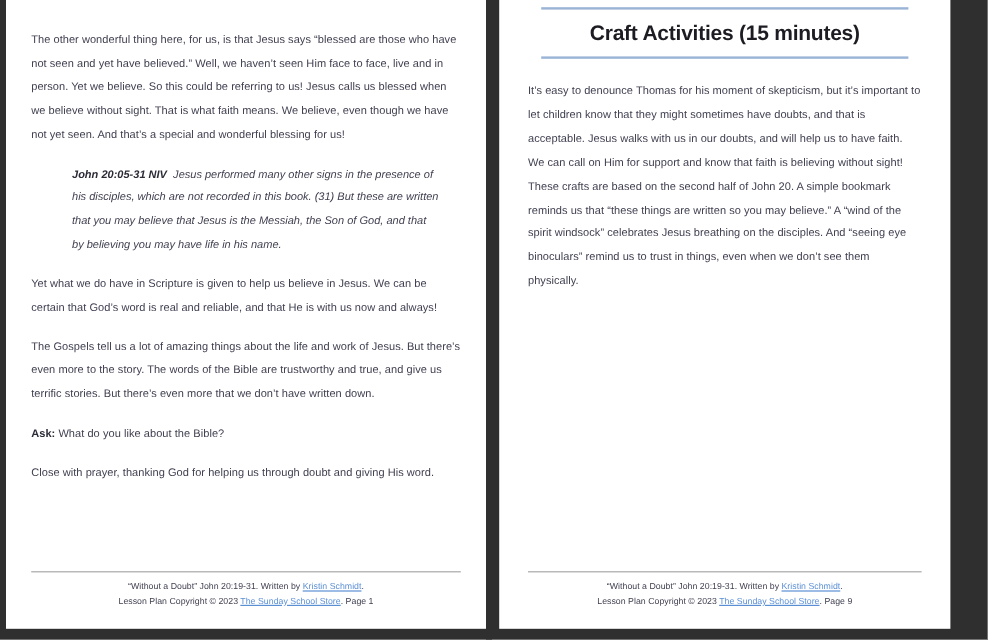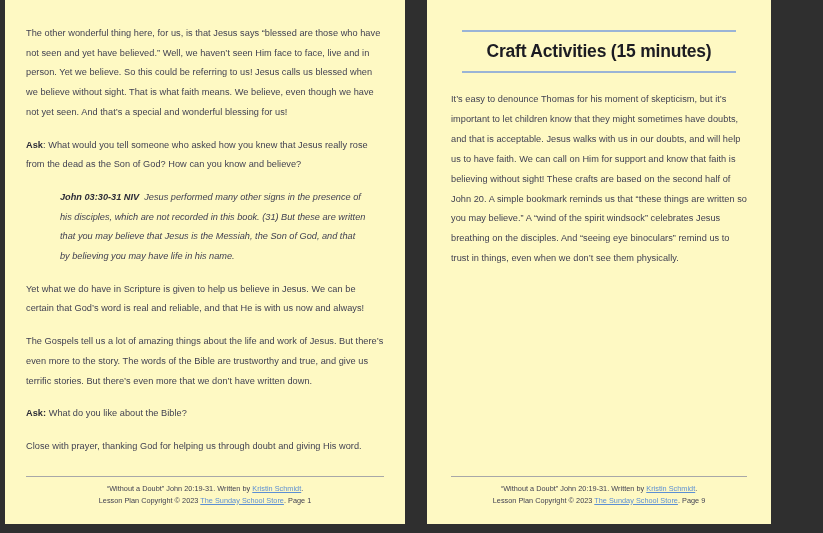--- a/index.html
+++ b/index.html
@@ -16,37 +16,37 @@
   .spread {
     position: relative;
     width: 823px;
     height: 533px;
     display: flex;
     background: #2f2f2f;
     box-sizing: border-box;
   }
   .page {
     position: relative;
-    background: #fef9c3;
+    background: #ffffff;
     box-sizing: border-box;
     overflow: hidden;
   }
   .page-left {
     width: 400px;
     height: 524px;
     margin-left: 5px;
     margin-top: 0px;
     padding: 24px 21px 0 21px;
   }
   .page-right {
-    width: 344px;
+    width: 376px;
     height: 524px;
-    margin-left: 17px;
+    margin-left: 6px;
     margin-top: 0px;
-    padding: 30px 24px 0 24px;
+    padding: 6px 24px 0 24px;
   }
   .gutter {
     width: 5px;
     height: 533px;
     background: #2f2f2f;
   }
 
   
   .heading-block {
     margin: 0 11px 0 11px;
@@ -128,23 +128,22 @@
 </style>
 </head>
 <body>
 
 <div class="spread">
 
   <div class="page page-left">
 
     <p class="body">The other wonderful thing here, for us, is that Jesus says “blessed are those who have not seen and yet have believed.” Well, we haven’t seen Him face to face, live and in person. Yet we believe. So this could be referring to us! Jesus calls us blessed when we believe without sight. That is what faith means. We believe, even though we have not yet seen. And that’s a special and wonderful blessing for us!</p>
 
-    <p class="body"><span class="lbl">Ask</span><span>: </span><span>What would you tell someone who asked how you knew that Jesus really rose from the dead as the Son of God? How can you know and believe?</span></p>
 
-    <p class="scripture"><span class="ref">John 03:30-31 NIV</span><span>&nbsp;&nbsp;</span><span>Jesus performed many other signs in the presence of his disciples, which are not recorded in this book.  (31) But these are written that you may believe that Jesus is the Messiah, the Son of God, and that by believing you may have life in his name.</span></p>
+    <p class="scripture"><span class="ref">John 20:05-31 NIV</span><span>&nbsp;&nbsp;</span><span>Jesus performed many other signs in the presence of his disciples, which are not recorded in this book.  (31) But these are written that you may believe that Jesus is the Messiah, the Son of God, and that by believing you may have life in his name.</span></p>
 
     <p class="body">Yet what we do have in Scripture is given to help us believe in Jesus. We can be certain that God’s word is real and reliable, and that He is with us now and always!</p>
 
     <p class="body">The Gospels tell us a lot of amazing things about the life and work of Jesus. But there’s even more to the story. The words of the Bible are trustworthy and true, and give us terrific stories. But there’s even more that we don’t have written down.</p>
 
     <p class="body"><span class="lbl">Ask:</span><span> </span><span>What do you like about the Bible?</span></p>
 
     <p class="body">Close with prayer, thanking God for helping us through doubt and giving His word.</p>
 
     <div class="footer">

